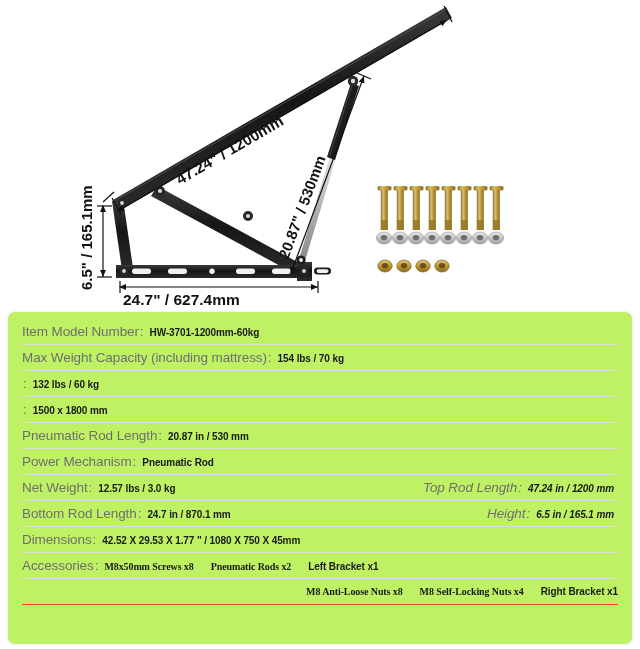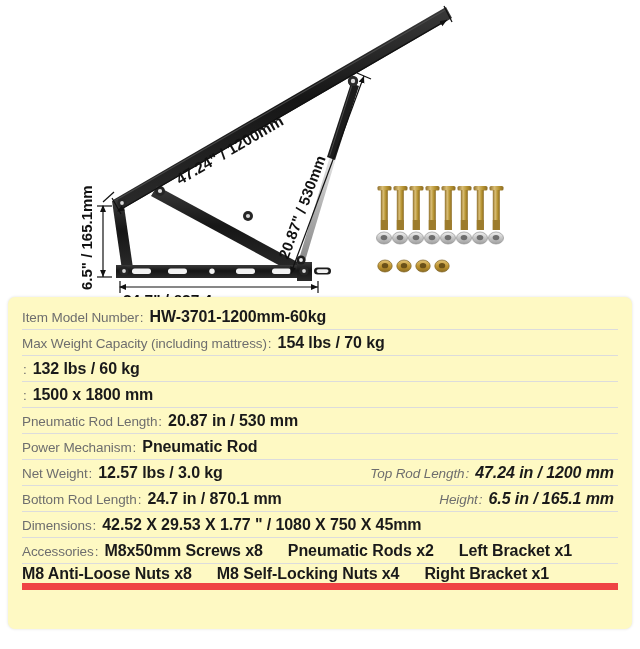--- a/index.html
+++ b/index.html
@@ -26,39 +26,39 @@
     width: 640px;
     height: 312px;
     background: #ffffff;
   }
   #diagram svg { display: block; width: 640px; height: 312px; }
 
   
   #spec-card {
     position: absolute;
     left: 8px;
-    top: 297px;
+    top: 312px;
     width: 624px;
     height: 332px;
-    background: #fef9c3;
+    background: #bef264;
     border-radius: 7px;
     box-shadow: 0 0 3px rgba(0,0,0,0.13);
     padding: 7px 0 0 0;
   }
 
   .spec-row {
     position: relative;
     display: flex;
     align-items: center;
     height: 26px;
     margin: 0 14px;
     border-bottom: 1px solid #dcdcdc;
     white-space: nowrap;
   }
-  .spec-row.last-rule { border-bottom: 7px solid #ef4444; }
+  .spec-row.last-rule { border-bottom: 1px solid #ef4444; justify-content: flex-end; }
 
   .col {
     display: flex;
     align-items: baseline;
     white-space: nowrap;
   }
   .col.right-col { margin-left: auto; padding-right: 4px; font-style: italic; }
 
   .lbl {
     color: #6e6e6e;
@@ -66,26 +66,26 @@
     font-weight: 400;
     letter-spacing: -0.1px;
   }
   .sep {
     color: #6e6e6e;
     font-size: 13.5px;
     padding: 0 1px 0 1px;
   }
   .val {
     color: #1a1a1a;
-    font-size: 16px;
+    font-size: 10px;
     font-weight: bold;
     padding-left: 5px;
     letter-spacing: -0.1px;
   }
-  .val.gap-after { padding-right: 25px; }
+  .val.gap-after { padding-right: 17px; font-family: Liberation Serif, serif; }
   .val.plain-left { padding-left: 0; }
 
   
   .dimtext {
     font-family: "Liberation Sans", sans-serif;
     font-weight: bold;
     fill: #111111;
   }
 </style>
 </head>

